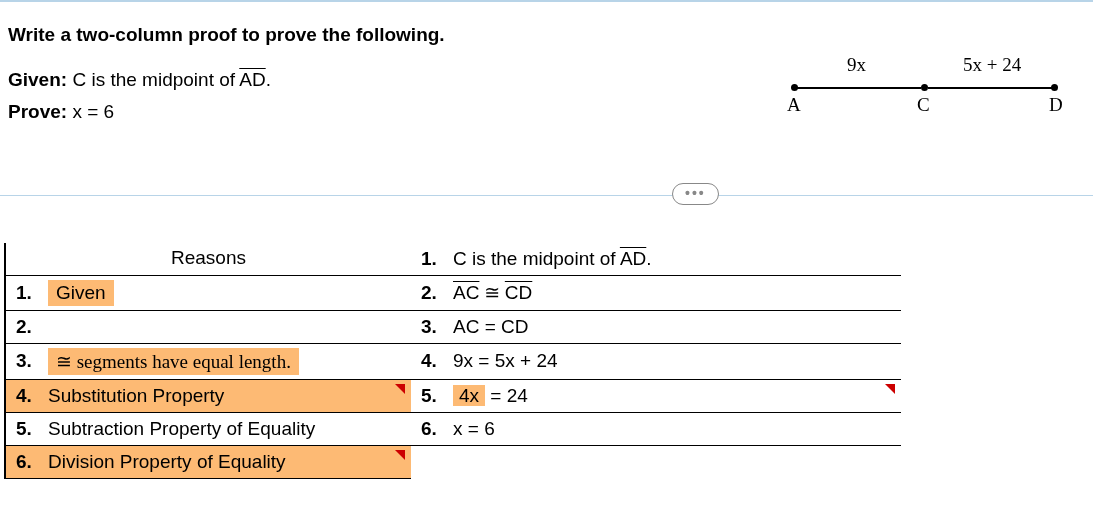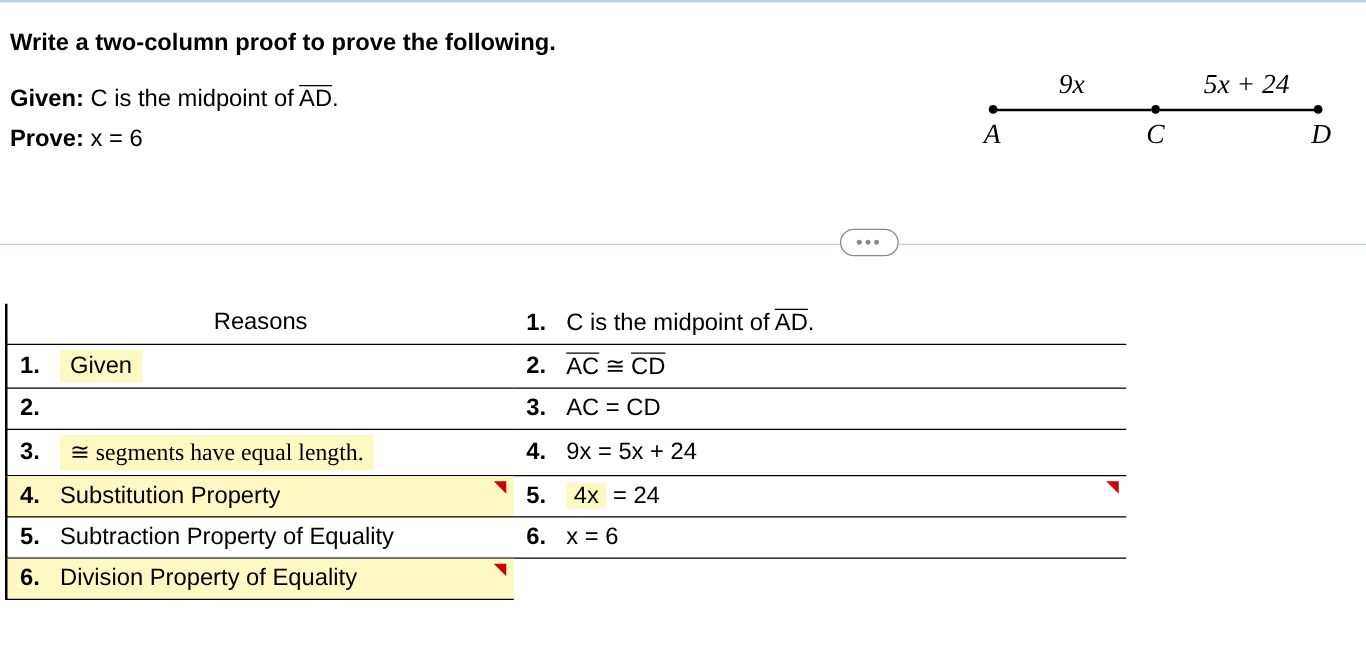--- a/index.html
+++ b/index.html
@@ -39,21 +39,21 @@
     position: absolute; top: 22px;
   }
   .figure .ptA { left: 0; }
   .figure .ptC { left: 130px; }
   .figure .ptD { left: 260px; }
   .figure .seg {
     position: absolute; top: 25px; height: 1.5px; background: #000;
   }
   .figure .segAC { left: 4px; width: 126px; }
   .figure .segCD { left: 137px; width: 126px; }
-  .figure .lab { position: absolute; font-family: 'Times New Roman', serif; font-size: 22px; font-style: italic; }
+  .figure .lab { position: absolute; font-family: 'Times New Roman', serif; font-size: 19px; }
   .figure .labTop { top: -8px; }
   .figure .labA { left: -4px; top: 32px; }
   .figure .labC { left: 126px; top: 32px; }
   .figure .labD { left: 258px; top: 32px; }
   .figure .lab9x { left: 56px; }
   .figure .lab5x24 { left: 172px; }
 
   .ellipsis-wrap {
     position: relative;
     width: 100%;
@@ -97,21 +97,21 @@
     display: flex;
     align-items: center;
     gap: 10px;
     min-height: 33px;
   }
   .reasons {
     border-left: 2px solid #000;
   }
   .numcol { font-weight: bold; display: inline-block; min-width: 22px; }
   .highlight {
-    background: #fef9c3;
+    background: #fdba74;
   }
   .redtri {
     position: absolute;
     right: 6px; top: 4px;
     width: 0; height: 0;
     border-top: 10px solid #cc0000;
     border-left: 10px solid transparent;
   }
   .cong { font-family: 'Cambria Math','Segoe UI Symbol',serif; }
 </style>

